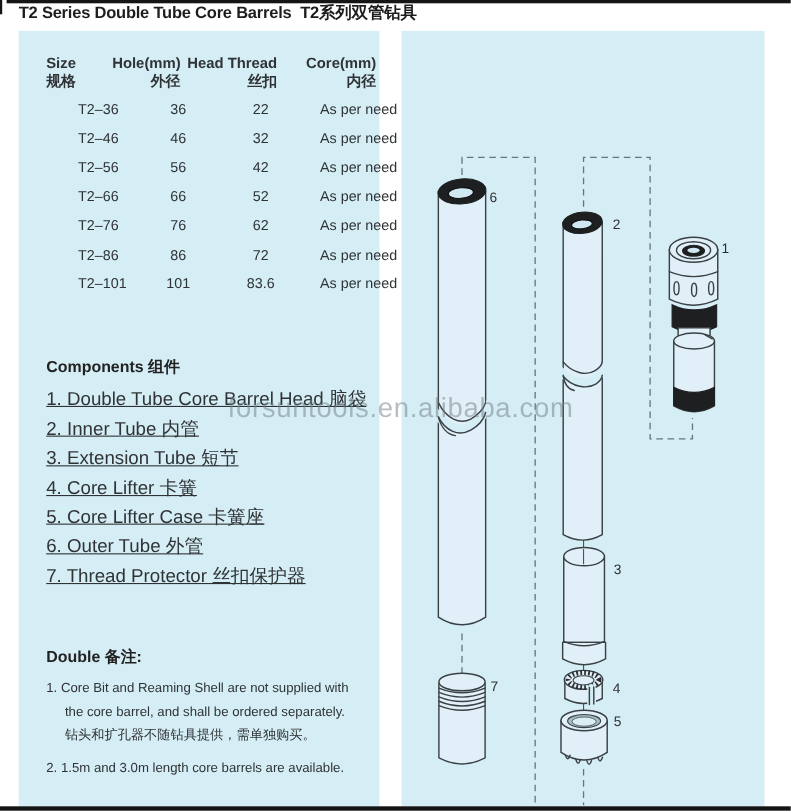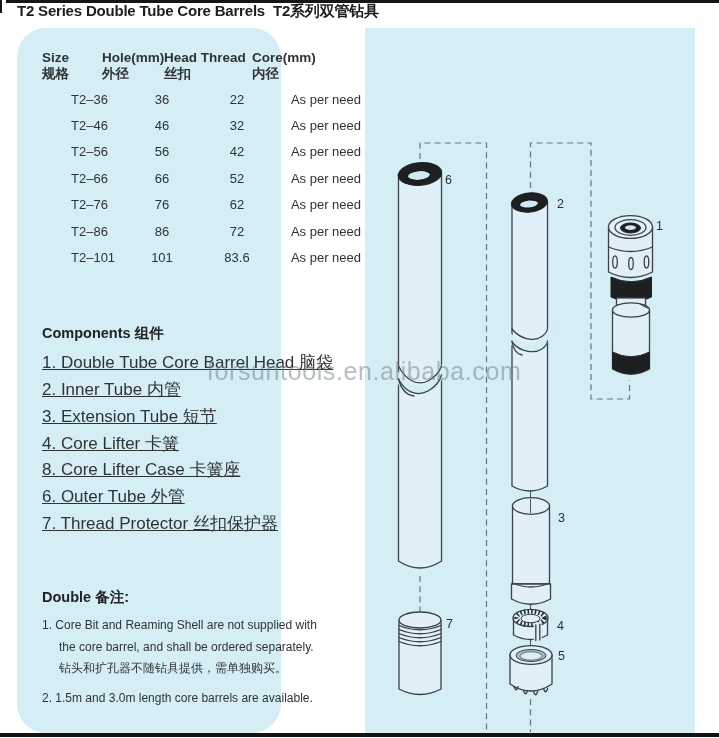--- a/index.html
+++ b/index.html
@@ -8,27 +8,27 @@
     font-family:"Liberation Sans", sans-serif; overflow:hidden;
   }
   .top-rule { position:absolute; left:6px; top:0; width:713px; height:3px; background:#151515; }
   .corner-mark { position:absolute; left:0; top:0; width:2px; height:13px; background:#151515; }
   .bottom-rule { position:absolute; left:0; top:733px; width:719px; height:4px; background:#141414; z-index:20; }
   .page-title {
     position:absolute; left:17px; top:2px; margin:0;
     font-size:15px; font-weight:bold; color:#1d1d1d; white-space:pre; letter-spacing:-0.2px;
   }
   .panel { position:absolute; top:28px; height:705px; background:#d5edf5; }
-  .panel.left  { left:17px;  width:264px;border-radius:29px; }
+  .panel.left  { left:17px;  width:328px; }
   .panel.right { left:365px; width:330px; }
 
   
   .spec-table { position:absolute; left:25px; top:22px; width:300px; color:#2f3335; }
   .thead, .tr { display:grid; grid-template-columns:60px 62px 88px 90px; }
-  .th { font-size:13.5px; font-weight:bold; text-align:left; line-height:16px; }
+  .th { font-size:13.5px; font-weight:bold; text-align:right; line-height:16px; }
   .th .cn { display:block; }
   .th:first-child { text-align:left; }
   .thead { margin-bottom:4px; }
   .tr { height:26.4px; align-items:center; font-size:13px;margin-left:29px; }
   .td { text-align:center; }
   .td.c1 { text-align:left; }
 
   
   .components { position:absolute; left:25px; top:296px; color:#2f3335; }
   .components h2 { margin:0 0 7px 0; font-size:14.5px; color:#222; }
@@ -117,21 +117,21 @@
           </div>
       </div>
     </div>
 
     <div class="components">
       <h2>Components 组件</h2>
       <div class="component-item">1. Double Tube Core Barrel Head 脑袋</div>
       <div class="component-item">2. Inner Tube 内管</div>
       <div class="component-item">3. Extension Tube 短节</div>
       <div class="component-item">4. Core Lifter 卡簧</div>
-      <div class="component-item">8. Core Lifter Case 卡簧座</div>
+      <div class="component-item">5. Core Lifter Case 卡簧座</div>
       <div class="component-item">6. Outer Tube 外管</div>
       <div class="component-item">7. Thread Protector 丝扣保护器</div>
     </div>
 
     <div class="notes">
       <h2>Double 备注:</h2>
       <div class="note num">1. Core Bit and Reaming Shell are not supplied with the core barrel, and shall be ordered separately.</div>
       <div class="note cn">钻头和扩孔器不随钻具提供，需单独购买。</div>
       <div class="note num">2. 1.5m and 3.0m length core barrels are available.</div>
     </div>

